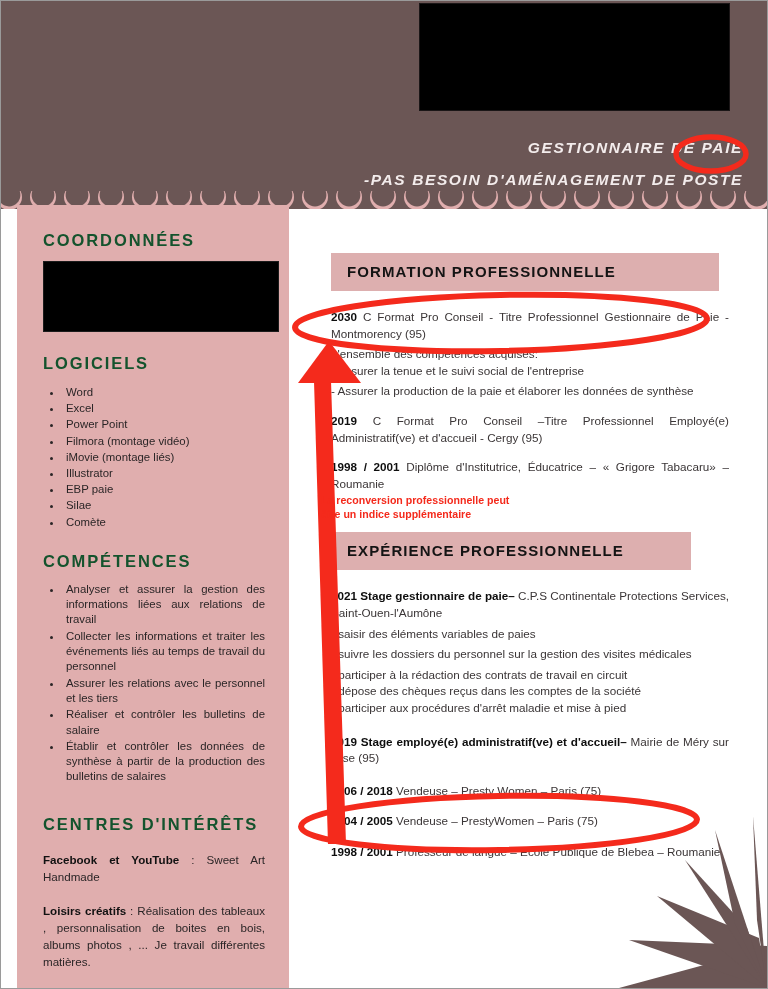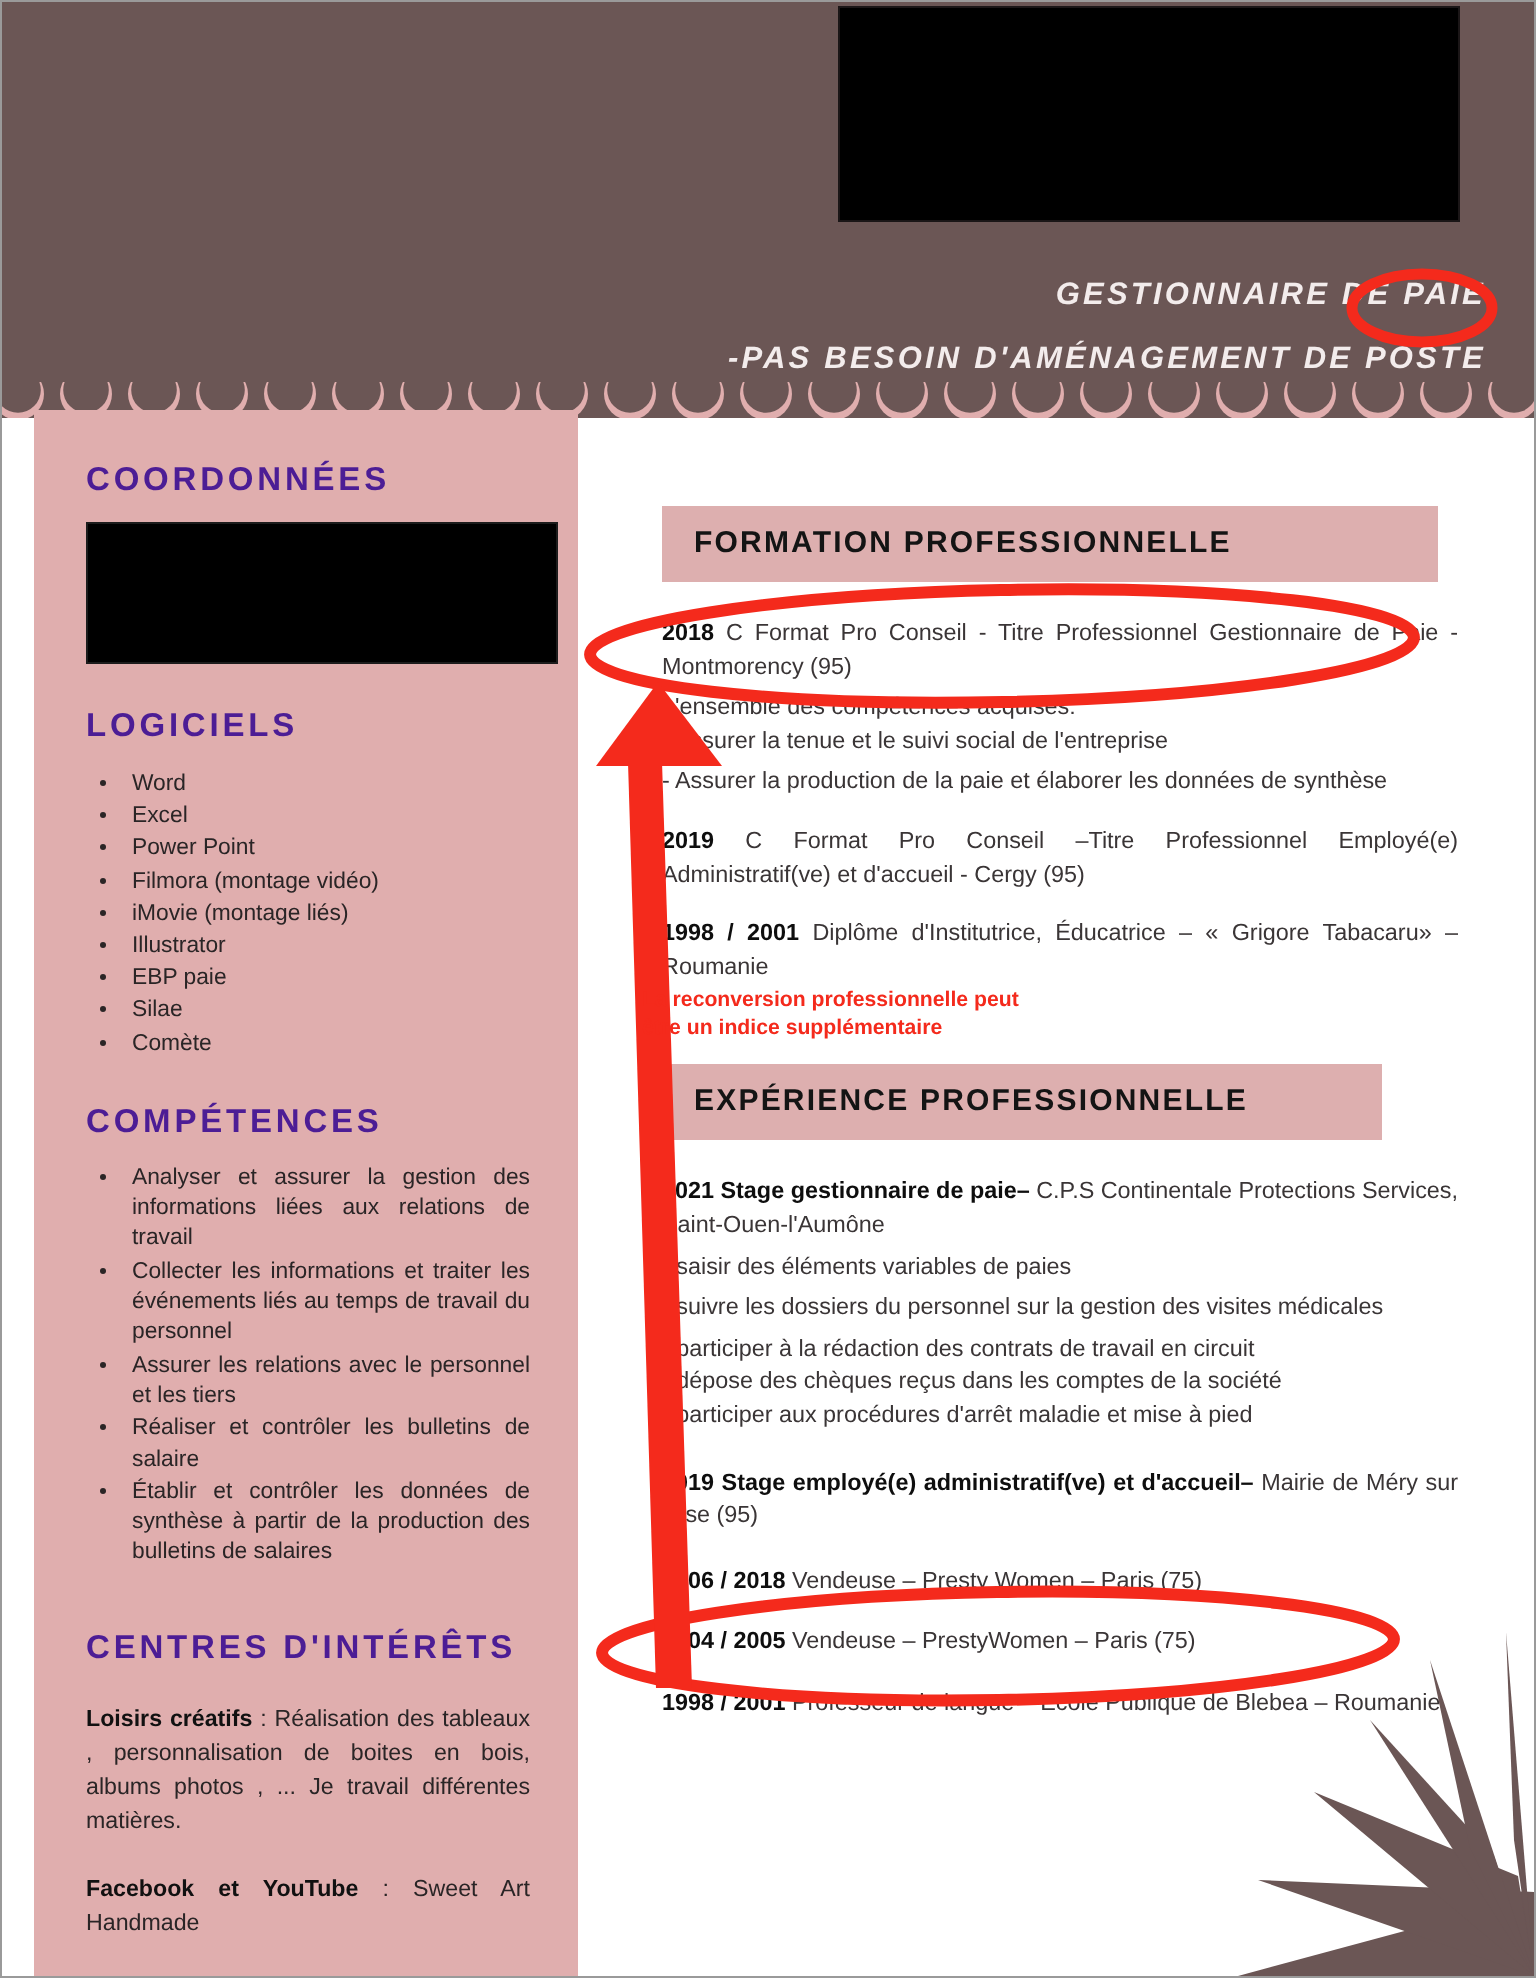--- a/index.html
+++ b/index.html
@@ -69,21 +69,21 @@
     position: absolute;
     left: 16px; top: 204px;
     width: 272px; height: 785px;
     background: #E0AEAE;
     padding: 26px 22px 0 26px;
   }
   .side-h {
     font-size: 16.5px;
     font-weight: bold;
     letter-spacing: 1.9px;
-    color: #4c1d95;
+    color: #14532d;
     margin: 0 0 11px 0;
   }
   #contact-redaction {
     width: 236px; height: 71px;
     background: #000000;
     border: 1px solid #1c1c1c;
     margin-bottom: 22px;
   }
   .side-list {
     margin: 0 0 0 2px;
@@ -264,35 +264,35 @@
     <ul class="side-list" id="skills-list">
       <li>Analyser et assurer la gestion des informations liées aux relations de travail</li>
       <li>Collecter les informations et traiter les événements liés au temps de travail du personnel</li>
       <li>Assurer les relations avec le personnel et les tiers</li>
       <li>Réaliser et contrôler les bulletins de salaire</li>
       <li>Établir et contrôler les données de synthèse à partir de la production des bulletins de salaires</li>
     </ul>
 
     <h2 class="side-h" id="interests-head">CENTRES D'INTÉRÊTS</h2>
     <p class="interest-p">
+      <b>Facebook et YouTube</b><span> :  Sweet  Art  Handmade</span>
+    </p>
+    <p class="interest-p">
       <b>Loisirs créatifs</b><span> : Réalisation des tableaux , personnalisation de boites en bois, albums photos , ... Je travail différentes matières.</span>
-    </p>
-    <p class="interest-p">
-      <b>Facebook et YouTube</b><span> :  Sweet  Art  Handmade</span>
     </p>
   </div>
 
   <div id="main">
 
     <div class="band" id="formation-band">
       <span class="band-label">FORMATION PROFESSIONNELLE</span>
     </div>
 
     <p class="entry tight">
-      <b>2018</b><span> C Format Pro Conseil - Titre Professionnel Gestionnaire de Paie - Montmorency (95)</span>
+      <b>2030</b><span> C Format Pro Conseil - Titre Professionnel Gestionnaire de Paie - Montmorency (95)</span>
     </p>
     <p class="entry nojust tight">
       <span class="sub">L'ensemble des compétences acquises:</span>
       <span class="sub">- Assurer la tenue et le suivi social de l'entreprise</span>
     </p>
     <p class="entry">
       <span>- Assurer la production de la paie et élaborer les données de synthèse</span>
     </p>
 
     <p class="entry">

